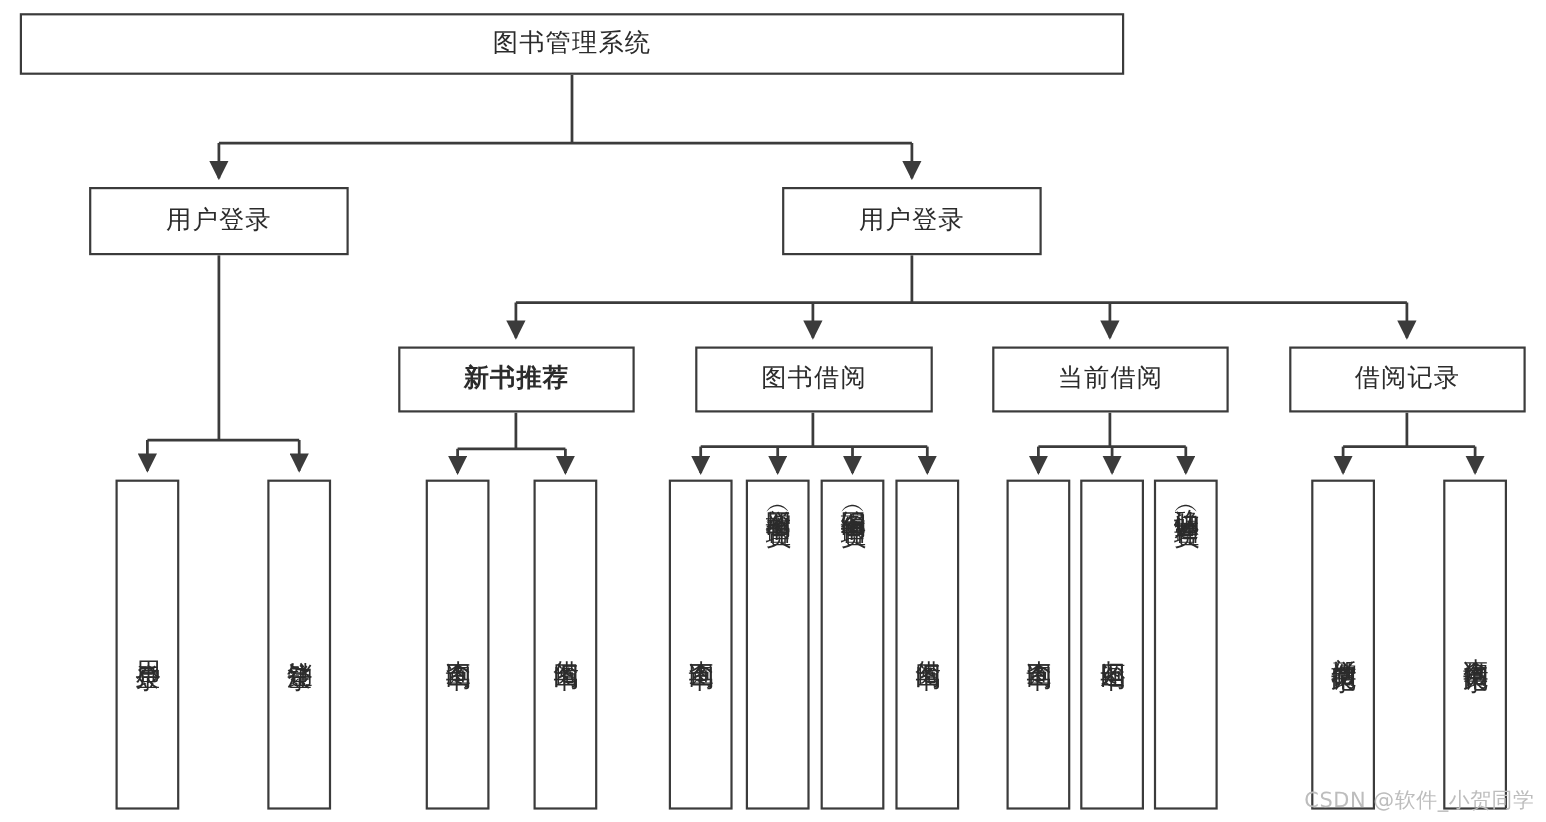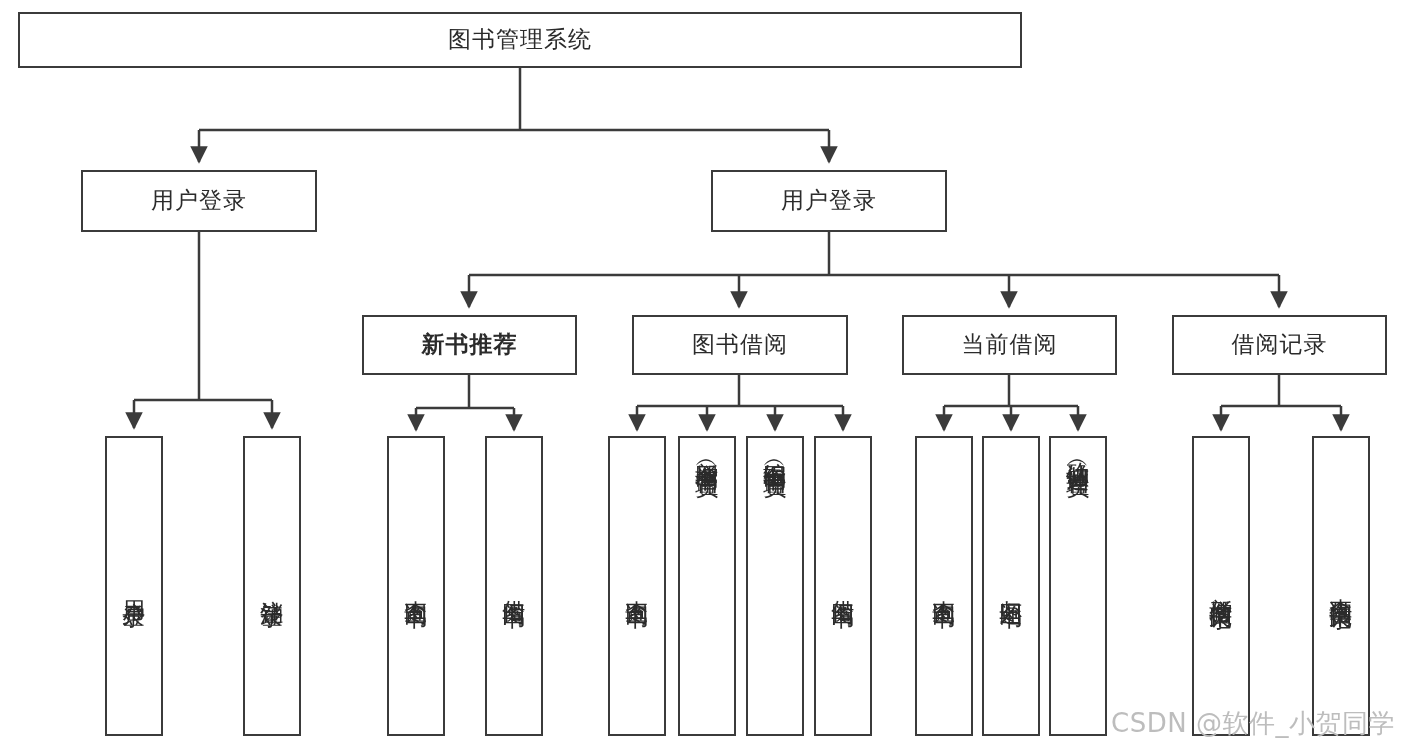--- a/index.html
+++ b/index.html
@@ -55,21 +55,21 @@
     letter-spacing: 2px;
   }
   .node-v.center-v {
     align-items: center;
     padding-top: 0;
   }
   .watermark {
     position: absolute;
     right: 10px;
     bottom: 6px;
-    font-size: 26px;
+    font-size: 19px;
     color: #bdbdbd;
     letter-spacing: 0.5px;
     white-space: nowrap;
   }
 </style>
 </head>
 <body>
 
 <div id="diagram-root">
 

